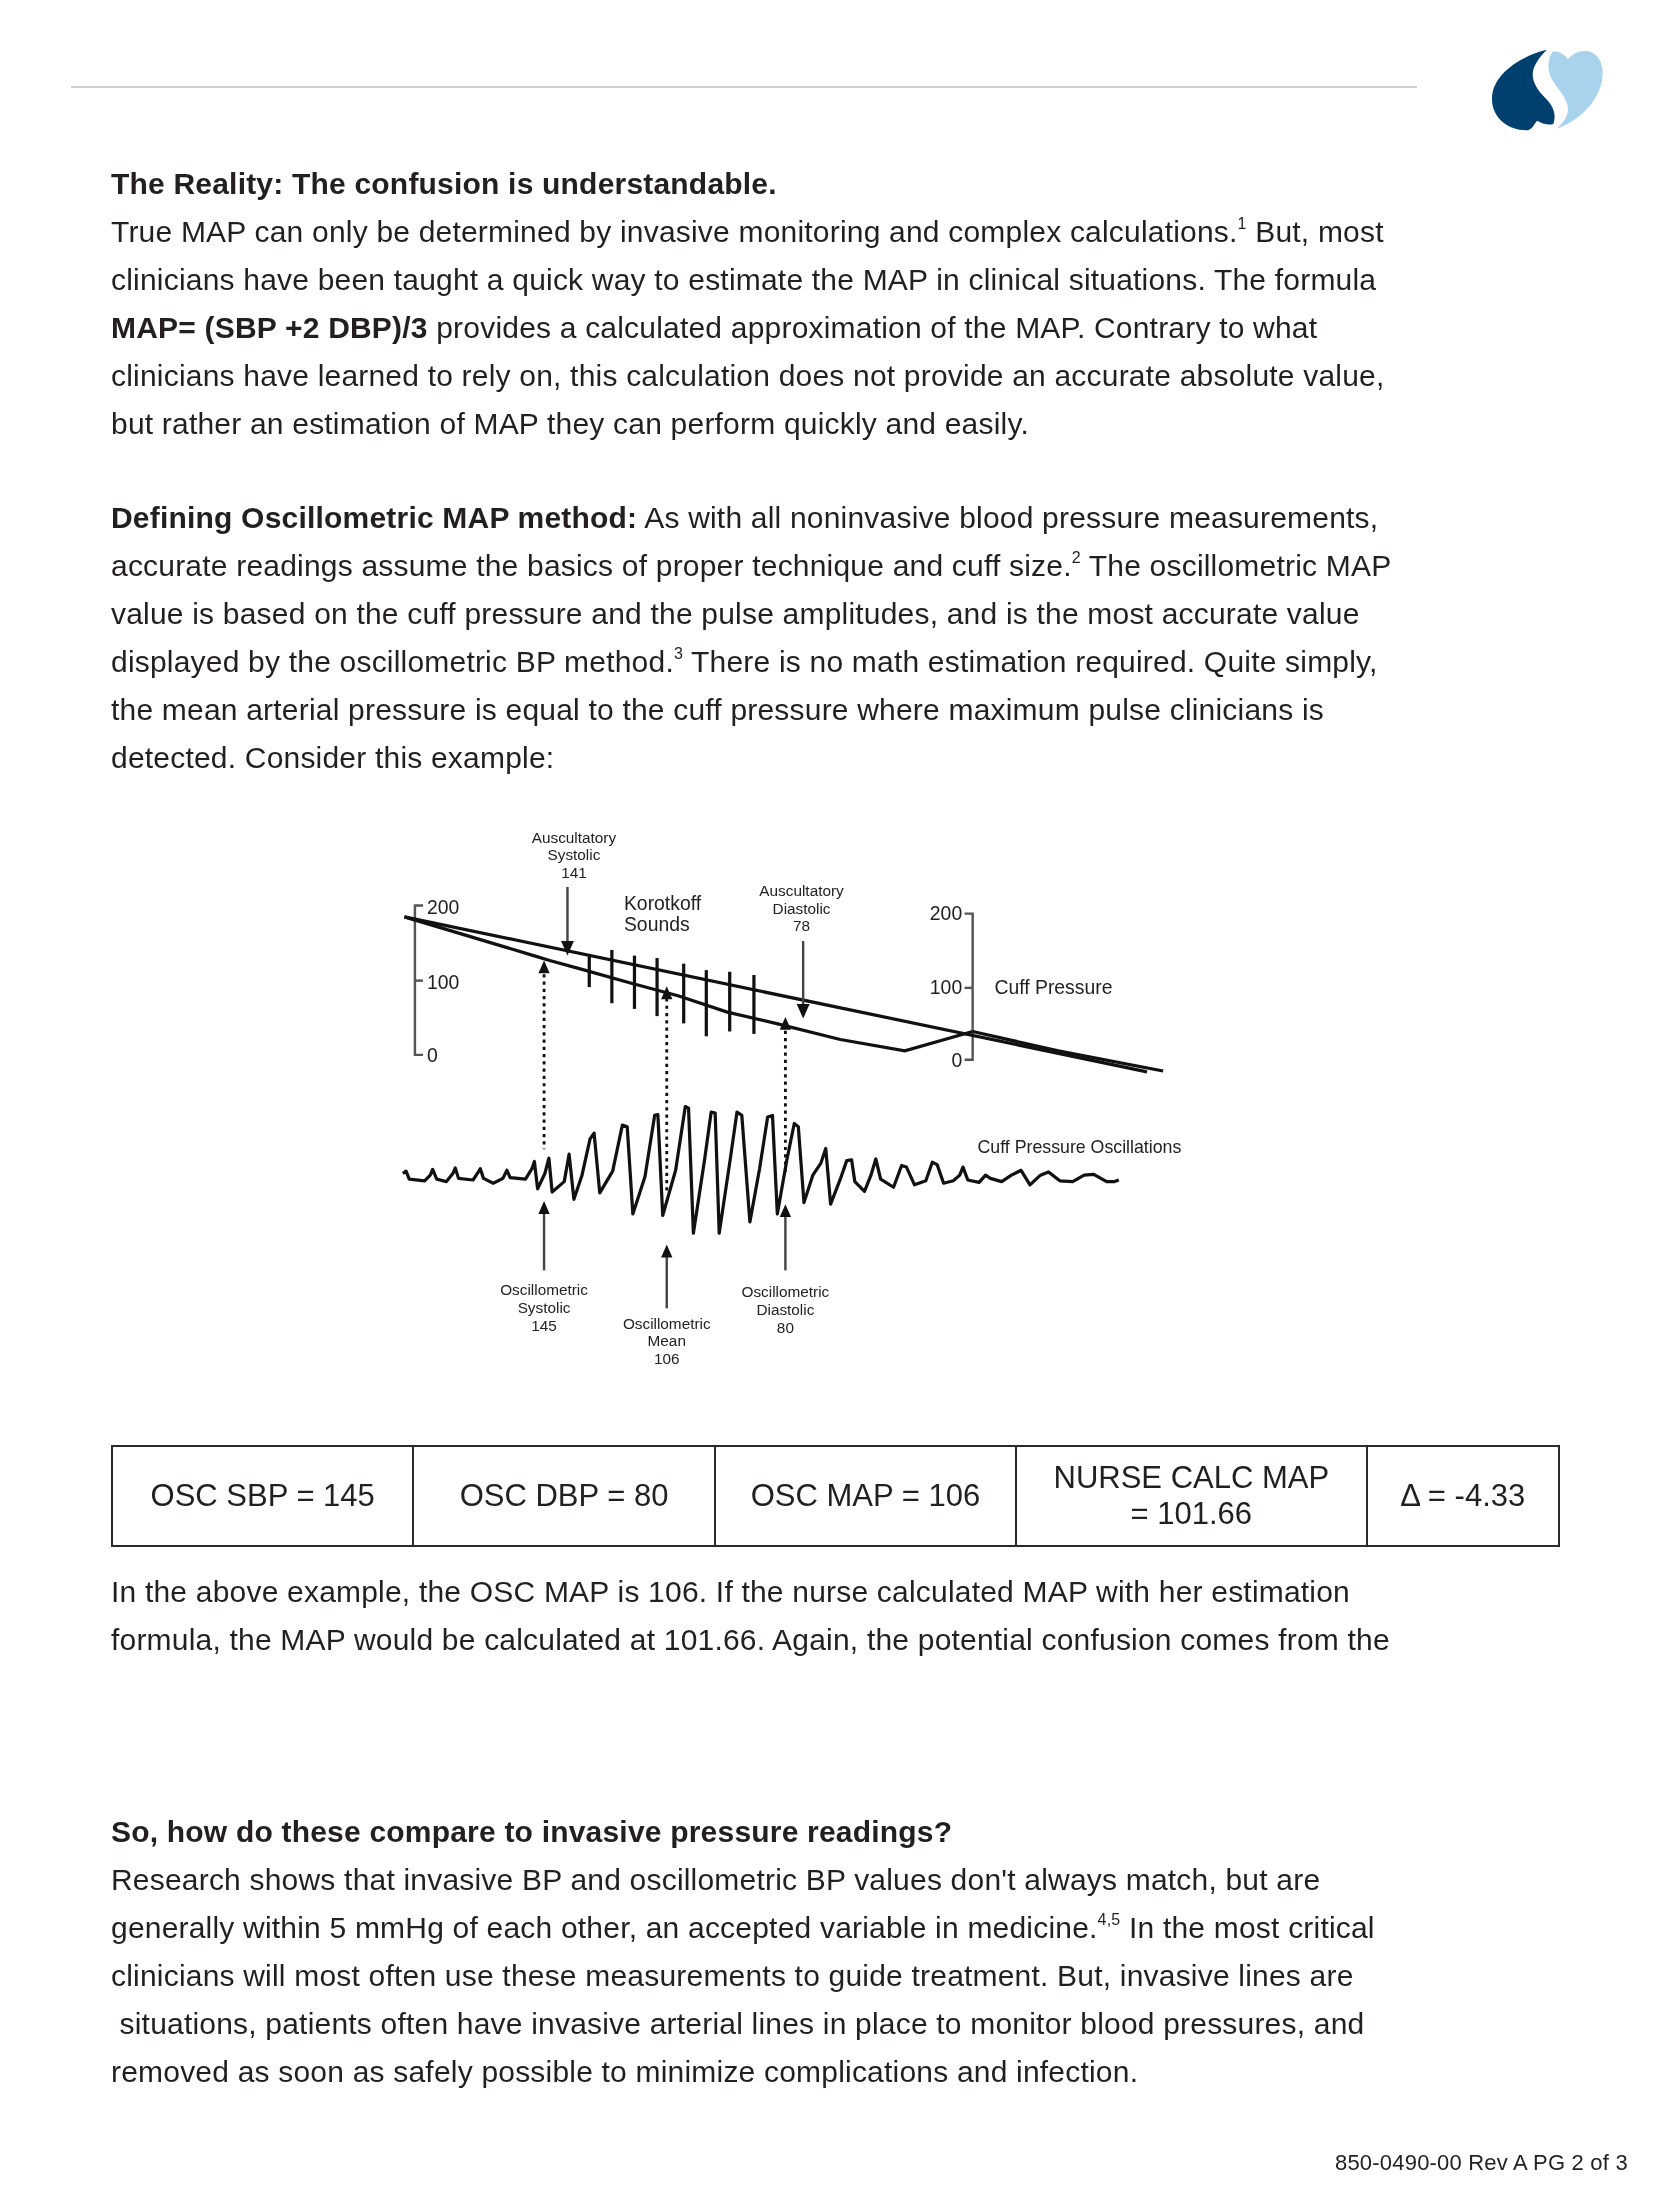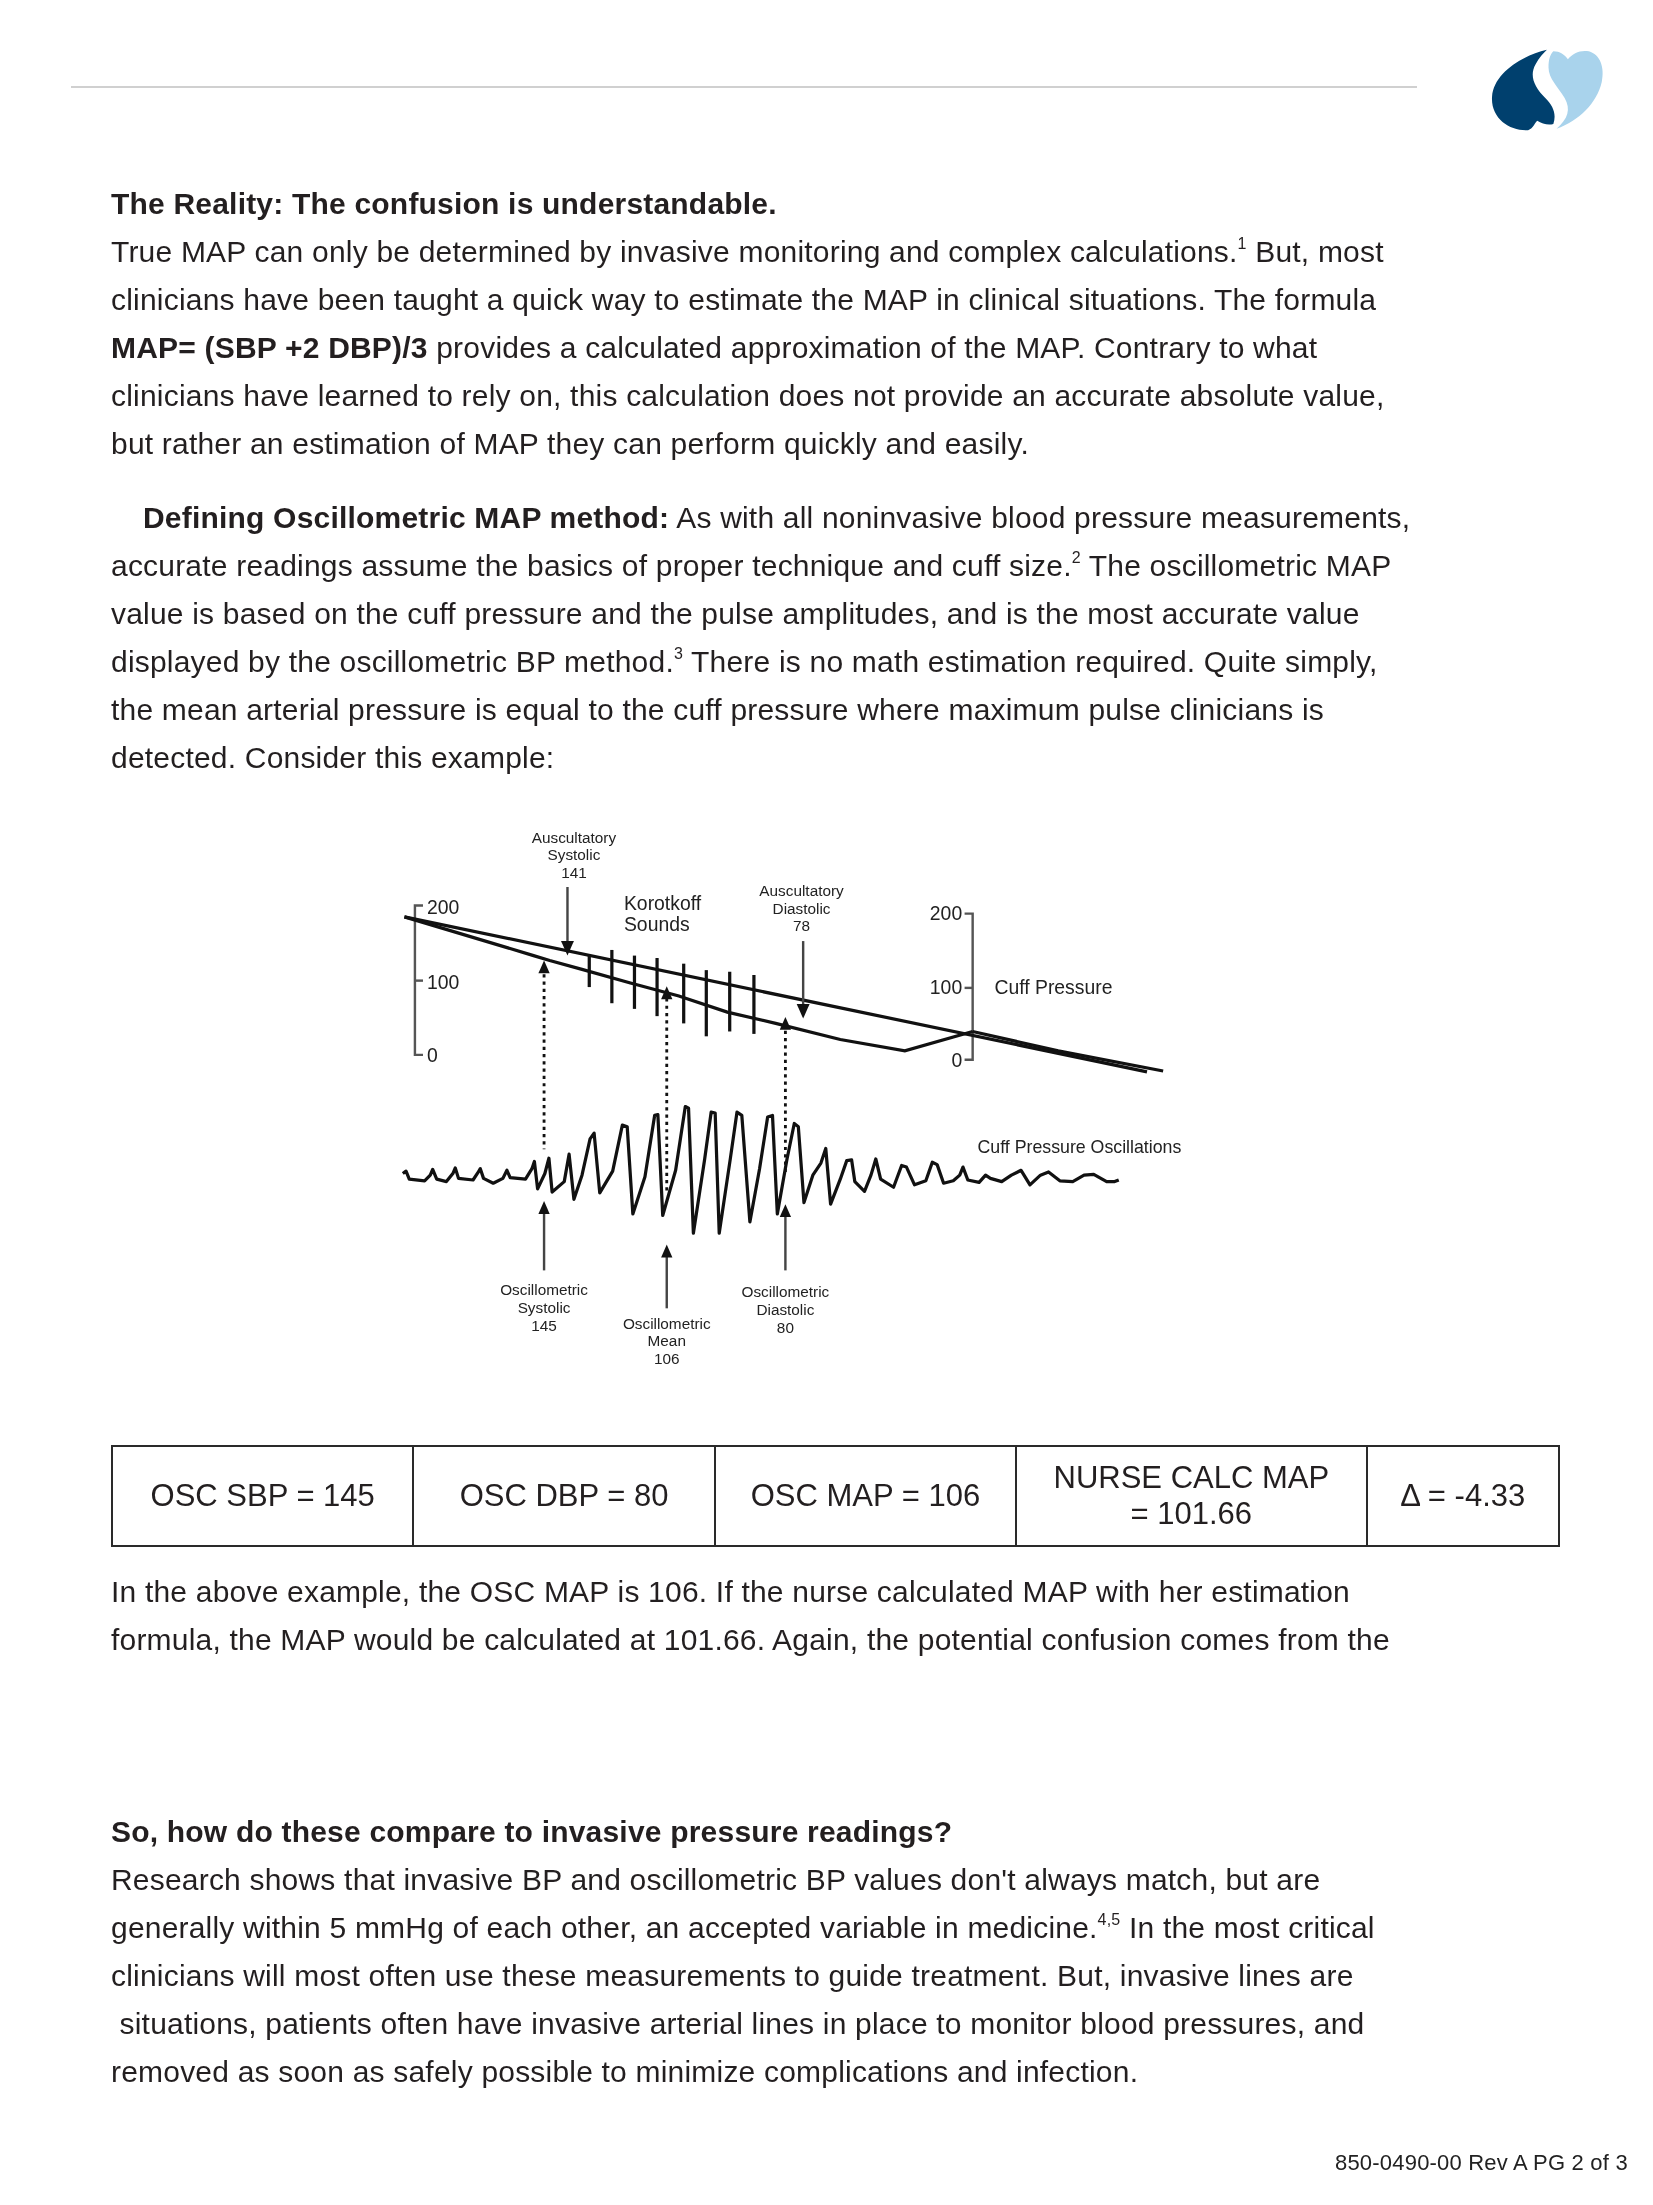--- a/index.html
+++ b/index.html
@@ -2,24 +2,24 @@
 <html style="font-size:13px"><head>
 <meta charset="utf-8">
 <style>
   html, body { margin: 0; padding: 0; background: #ffffff; }
   body { width: 1654px; height: 2205px; position: relative; overflow: hidden;
          font-family: "Liberation Sans", "DejaVu Sans", sans-serif; color: #231f20; }
   .rule { position: absolute; left: 71px; top: 86px; width: 1346px; height: 2.4px; background: #d0d0d0; }
   .logo { position: absolute; left: 1484px; top: 40px; width: 121px; height: 95px; }
   .block { position: absolute; left: 111px; width: 1470px; font-size: 30px; line-height: 48px; letter-spacing: 0.2px; }
   .block p { margin: 0; }
-  .h { font-weight: bold; margin-left: 32px; }
+  .h { font-weight: bold; }
   sup { font-size: 16px; line-height: 0; vertical-align: 13px; }
   .para-line { white-space: nowrap; }
-  #p1 { top: 160px; margin-top: 20px; }
+  #p1 { top: 160px; }
   #p2 { top: 494px; }
   #p3 { top: 1568px; }
   #p4 { top: 1792px; margin-top: 16px; }
   .diagram { position: absolute; left: 388px; top: 820px; width: 840px; height: 565px; }
   .diagram svg { width: 100%; height: 100%; }
   .dlabel { font-family: "Liberation Sans", sans-serif; fill: #222; }
   table.vals { position: absolute; left: 111px; top: 1445px; width: 1449px; height: 102px;
                border-collapse: collapse; font-size: 31px; }
   table.vals td { border: 2.8px solid #2a2a2a; text-align: center; vertical-align: middle;
                   line-height: 36px; padding: 0 9.7px; color: #231f20; }

